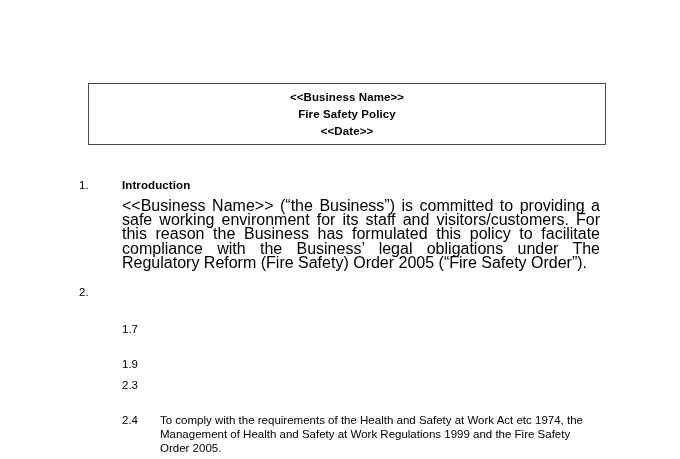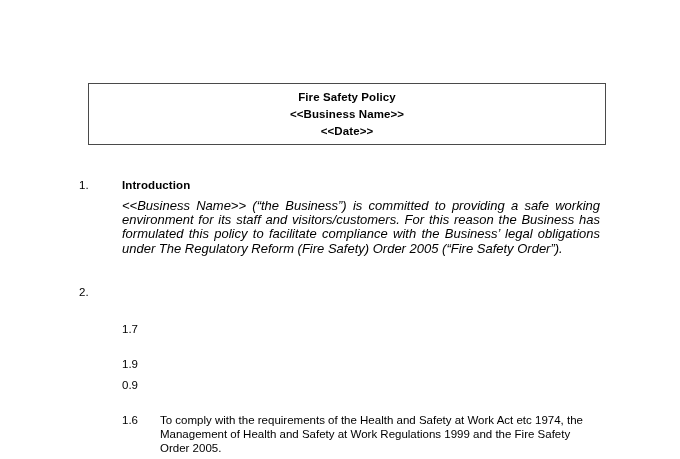--- a/index.html
+++ b/index.html
@@ -76,26 +76,25 @@
     font-size: 11.5px;
     font-weight: bold;
     line-height: 14px;
     color: #000000;
     letter-spacing: 0.1px;
   }
 
   .para {
     margin-left: 43px;
     width: 478px;
-    font-size: 13px;
+    font-size: 16px;
     line-height: 14.2px;
     text-align: justify;
     text-justify: inter-word;
     color: #000000;
-    font-style: italic;
   }
 
   
   .subitem {
     position: relative;
     padding-left: 81px;
     width: 440px;
     font-size: 11.5px;
     line-height: 14.2px;
     color: #000000;
@@ -116,22 +115,22 @@
   .subitem.no-justify .sub-text {
     text-align: left;
   }
 </style>
 </head>
 <body>
 
 <div class="page">
 
   <div class="title-box">
+    <div class="title-line">&lt;&lt;Business Name&gt;&gt;</div>
     <div class="title-line">Fire Safety Policy</div>
-    <div class="title-line">&lt;&lt;Business Name&gt;&gt;</div>
     <div class="title-line">&lt;&lt;Date&gt;&gt;</div>
   </div>
 
   <div class="content">
 
     <div class="section" style="top:178px;">
       <div class="section-head">
         <span class="section-num">1.</span>
         <span class="section-title">Introduction</span>
       </div>
@@ -151,25 +150,25 @@
     </div>
 
     <div class="section" style="top:357px;">
       <div class="subitem">
         <span class="sub-num">1.9</span>
       </div>
     </div>
 
     <div class="section" style="top:378px;">
       <div class="subitem">
-        <span class="sub-num">0.9</span>
+        <span class="sub-num">2.3</span>
       </div>
     </div>
 
     <div class="section" style="top:413px;">
       <div class="subitem no-justify">
-        <span class="sub-num">1.6</span>
+        <span class="sub-num">2.4</span>
         <span class="sub-text">To comply with the requirements of the Health and Safety at Work Act etc 1974, the Management of Health and Safety at Work Regulations 1999 and the Fire Safety Order 2005.</span>
       </div>
     </div>
 
   </div>
 </div>
 
 </body></html>

